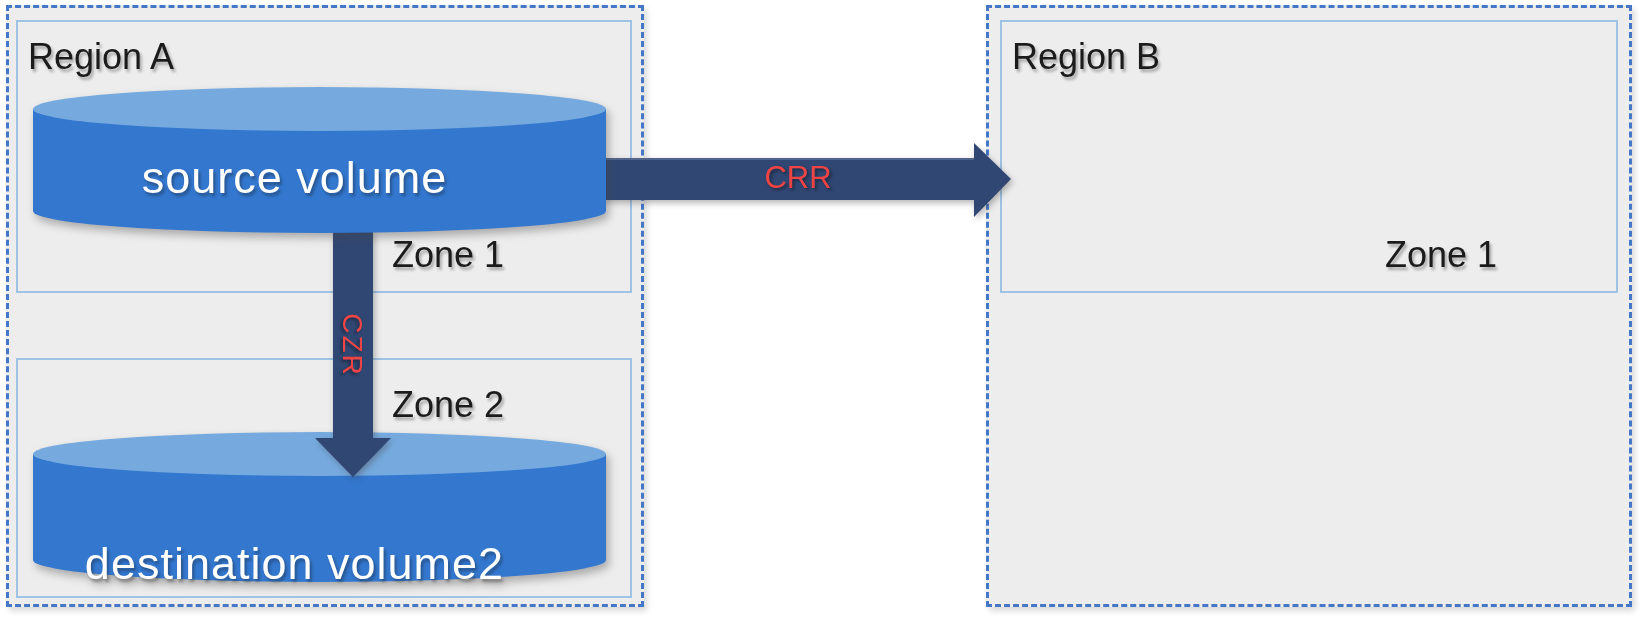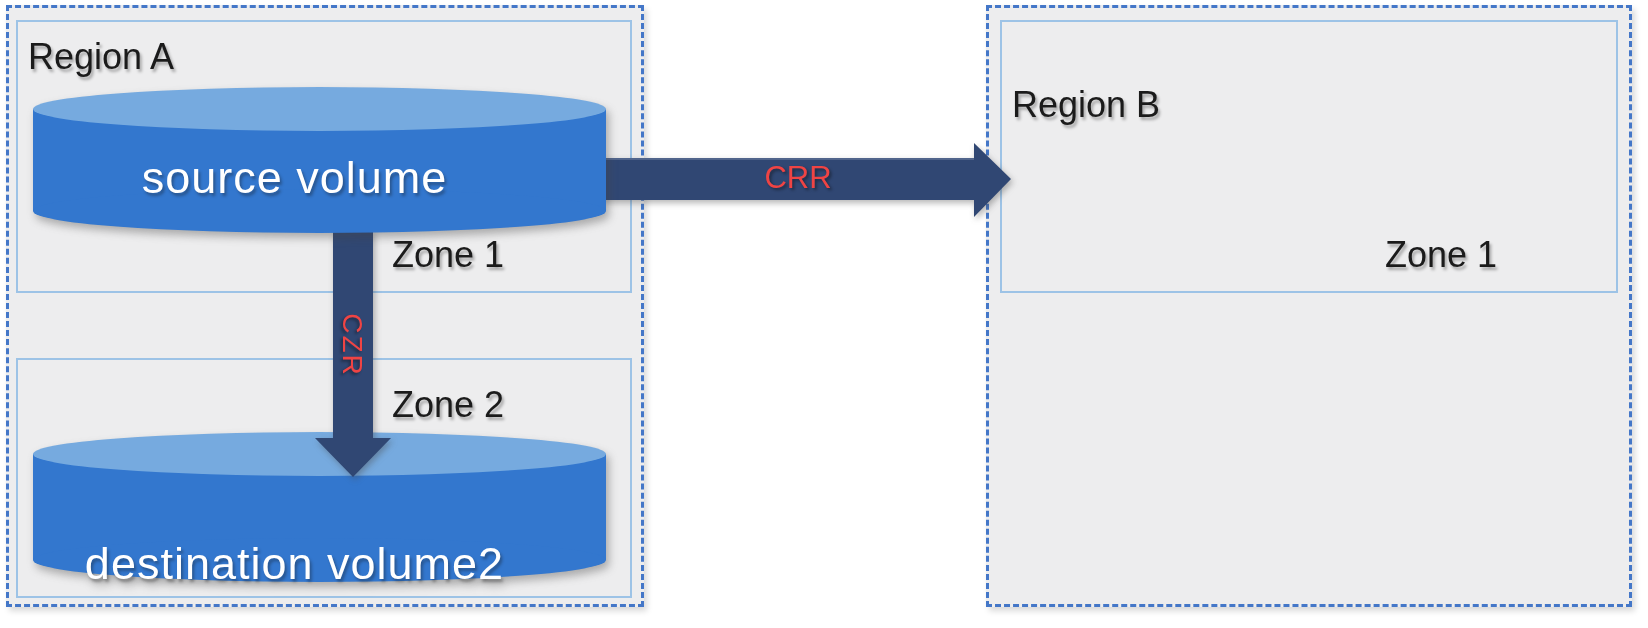--- a/index.html
+++ b/index.html
@@ -34,21 +34,21 @@
   
   .dlabel{
     position:absolute;
     color:#1B1B1B;
     font-size:36px;
     line-height:1.15;
     text-shadow:2px 3px 3px rgba(0,0,0,0.30);
     white-space:nowrap;
   }
   .region-a-label{left:28px;top:36px;}
-  .region-b-label{left:1012px;top:36px;margin-top:48px;}
+  .region-b-label{left:1012px;top:36px;}
   .zone-label{width:210px;text-align:left;}
   .zone-a1-label{left:392px;top:234px;}
   .zone-a2-label{left:392px;top:384px;}
   .zone-b1-label{left:1385px;top:234px;}
   
   .cyl{
     position:absolute;
     filter:drop-shadow(3px 5px 4px rgba(70,70,70,0.40));
   }
   .cyl svg{display:block;}

